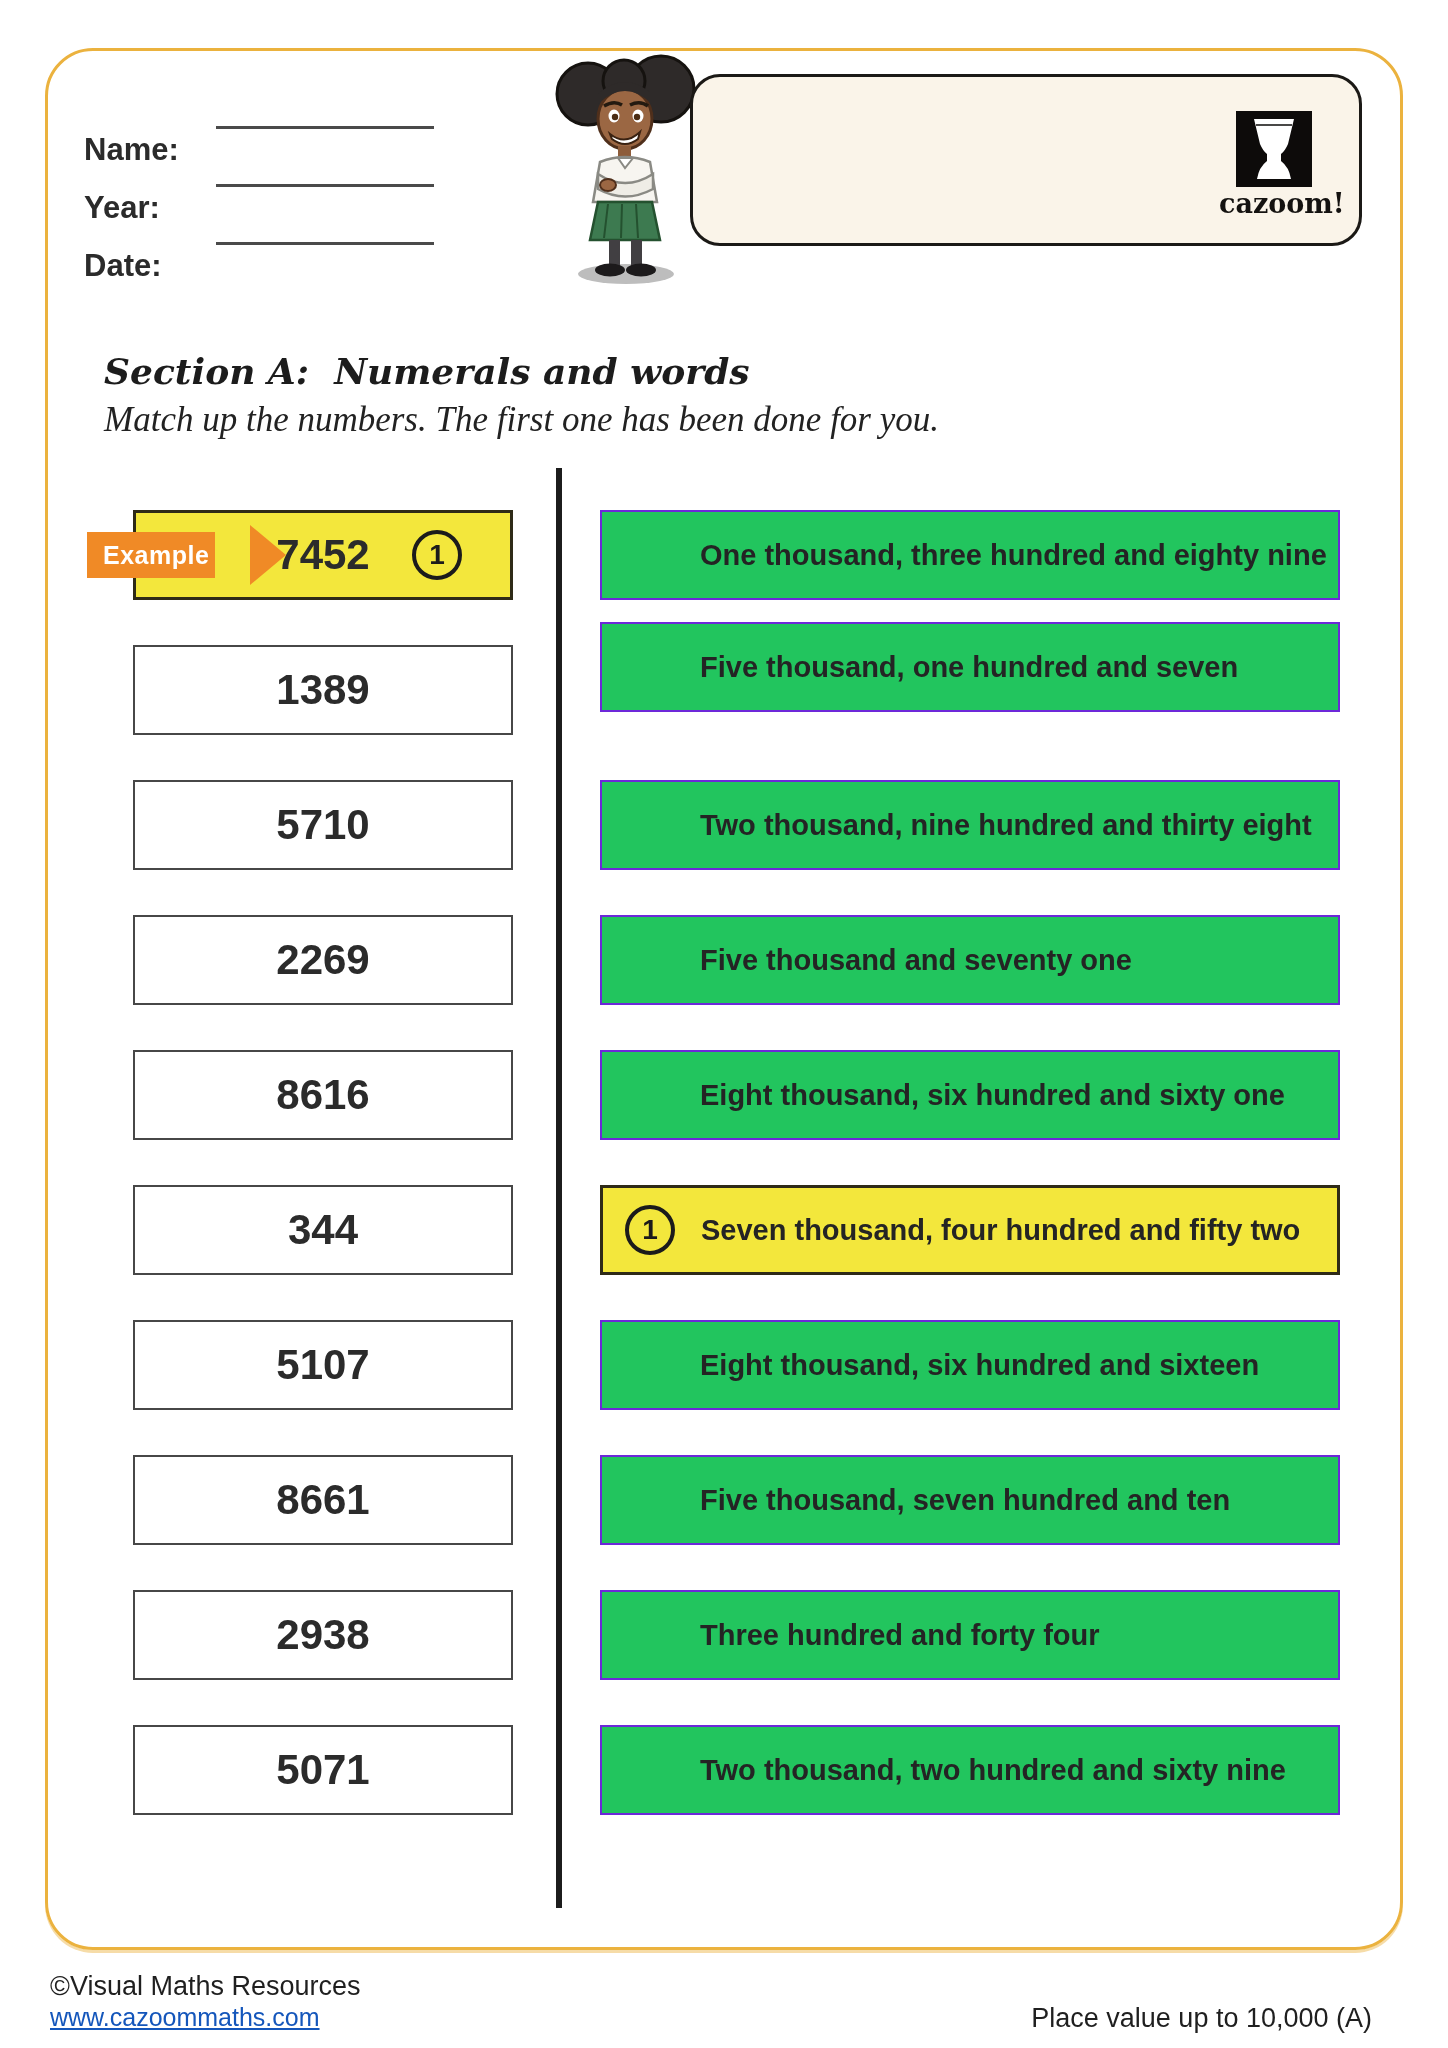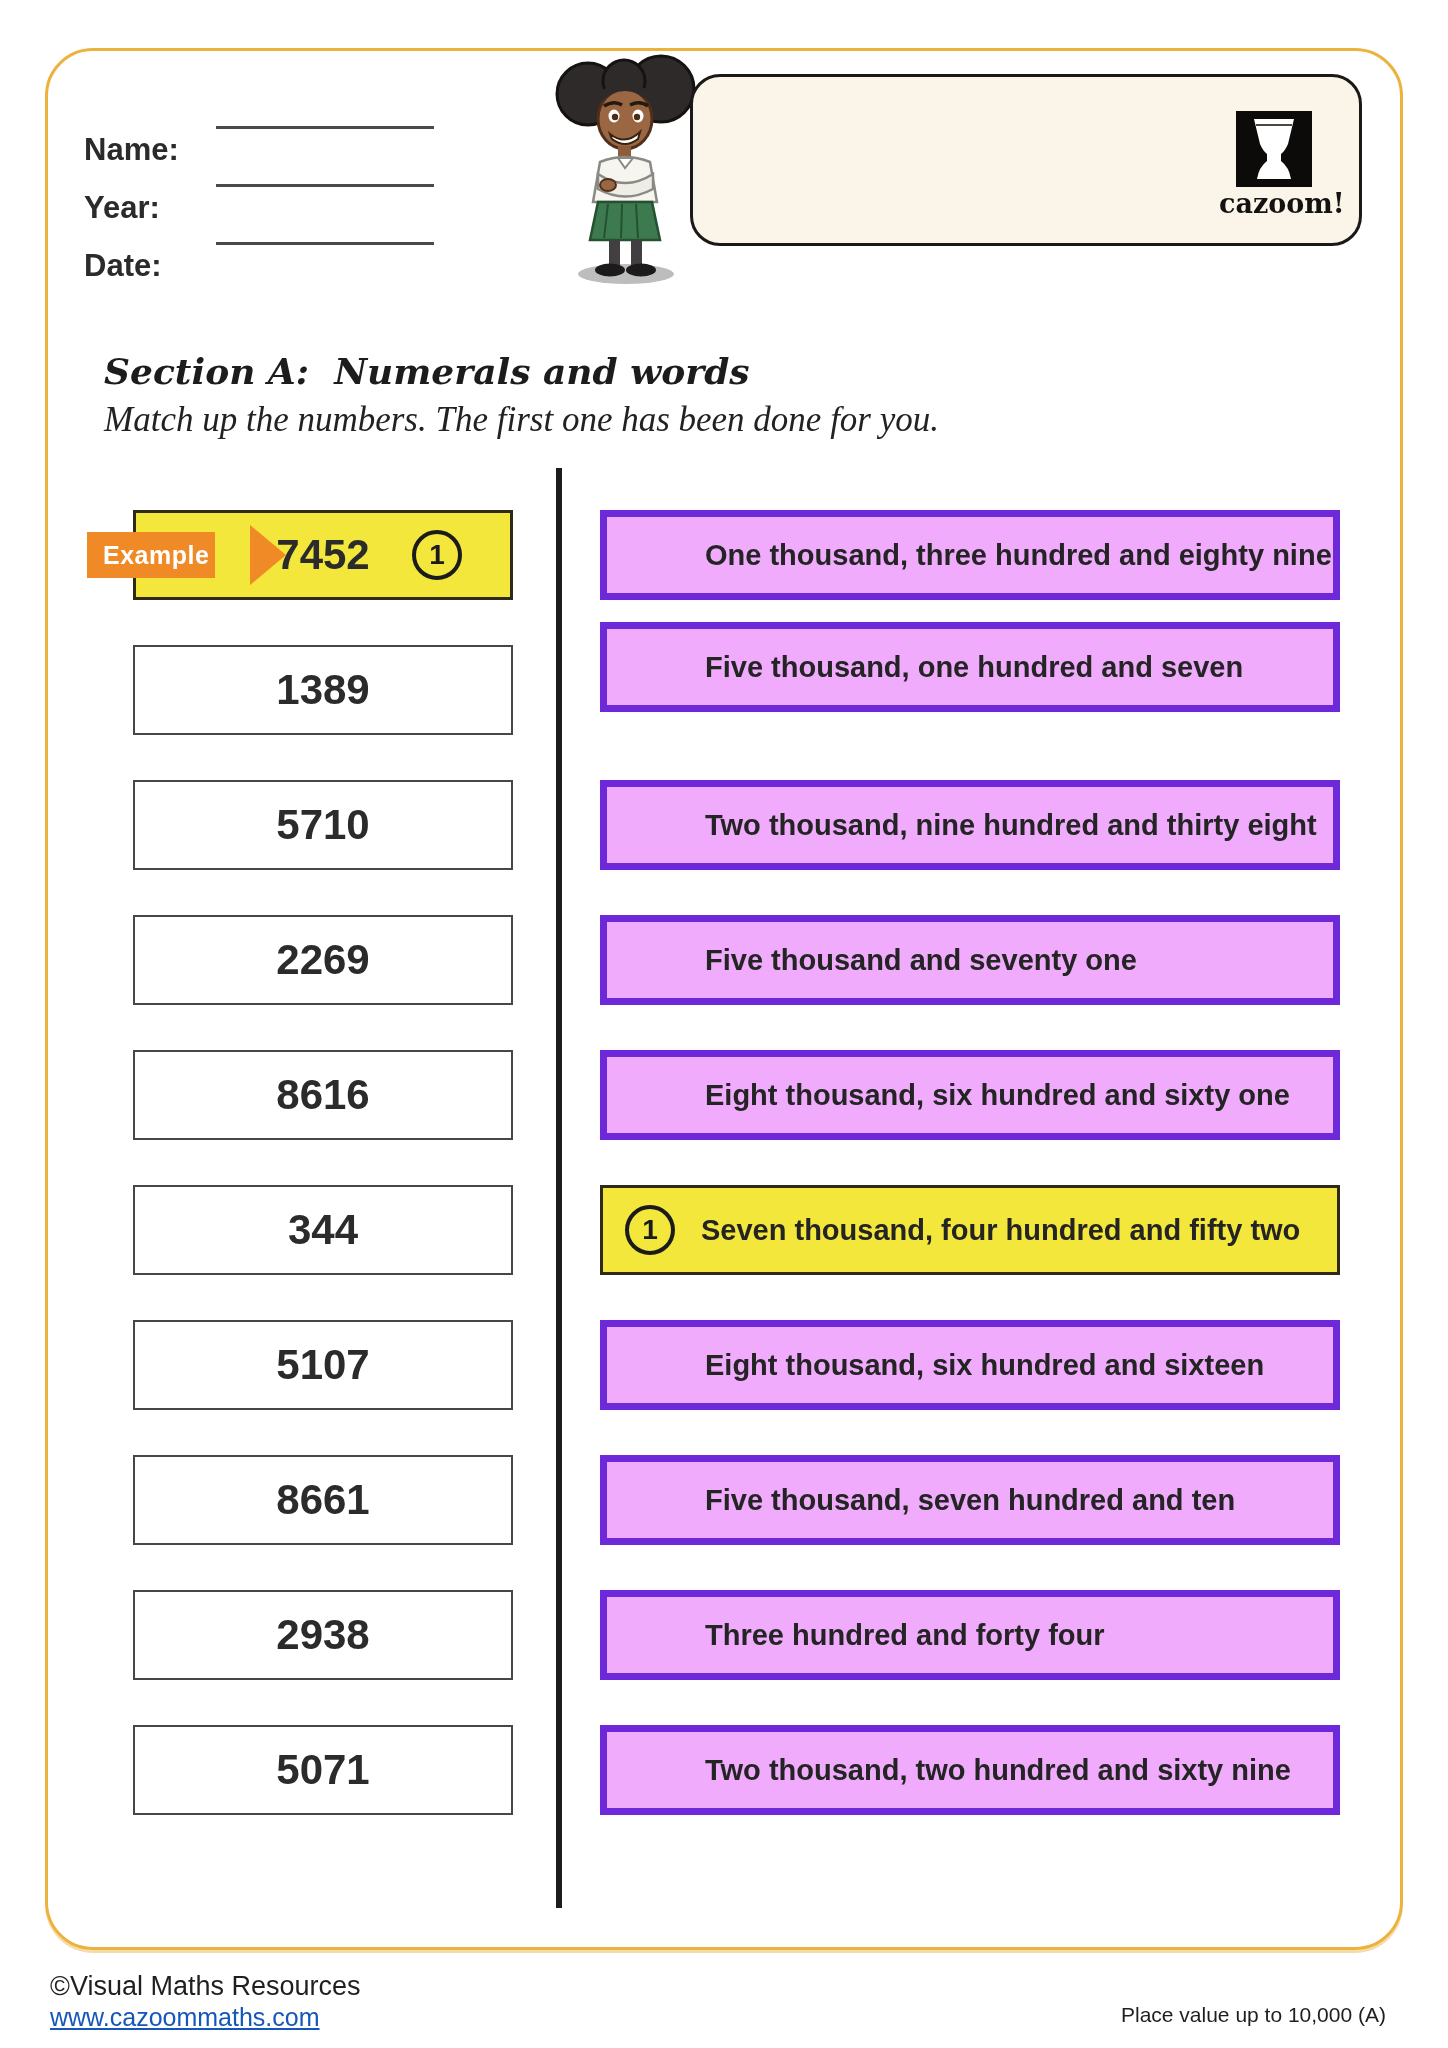--- a/index.html
+++ b/index.html
@@ -43,21 +43,21 @@
   
   .divider{position:absolute;left:556px;top:468px;width:6px;height:1440px;background:#1c1c1c;}
   .lbox{
     position:absolute;left:133px;width:380px;height:90px;box-sizing:border-box;
     background:#ffffff;border:2px solid #474747;
     display:flex;align-items:center;justify-content:center;
     font-weight:bold;font-size:42px;color:#2b2b2b;
   }
   .rbox{
     position:absolute;left:600px;width:740px;height:90px;box-sizing:border-box;
-    background:#f0abfc;border:7px solid #6d28d9;
+    background:#22c55e;border:2px solid #6d28d9;
     display:flex;align-items:center;padding-left:98px;
     font-weight:bold;font-size:29px;color:#242424;
   }
   .hl{background:#F3E73C;border:3px solid #2e2a17;}
   .badge{
     position:absolute;width:50px;height:50px;box-sizing:border-box;border:4px solid #1b1b1b;
     border-radius:50%;display:flex;align-items:center;justify-content:center;
     font-weight:bold;font-size:28px;color:#1b1b1b;top:50%;transform:translateY(-50%);
   }
   .badge-right{right:48px;}
@@ -68,21 +68,21 @@
     background:#F08A26;color:#ffffff;font-weight:bold;font-size:25px;
     height:46px;display:flex;align-items:center;padding:0 6px 0 16px;letter-spacing:.5px;
   }
   .ex-arrow-head{
     width:0;height:0;border-left:36px solid #F08A26;
     border-top:30px solid transparent;border-bottom:30px solid transparent;
   }
   
   .f-copy{position:absolute;left:50px;top:1971px;font-size:27px;color:#1f1f1f;}
   .f-link{position:absolute;left:50px;top:2003px;font-size:25px;color:#1456BB;text-decoration:underline;}
-  .f-right{position:absolute;right:62px;top:2003px;font-size:21px;color:#1f1f1f;}
+  .f-right{position:absolute;right:76px;top:2003px;font-size:27px;color:#1f1f1f;}
 </style>
 </head>
 <body>
 
 <div class="frame"></div>
 
 <div class="field-label lbl-name">Name:</div>
 <div class="field-line line-name"></div>
 <div class="field-label lbl-year">Year:</div>
 <div class="field-line line-year"></div>

